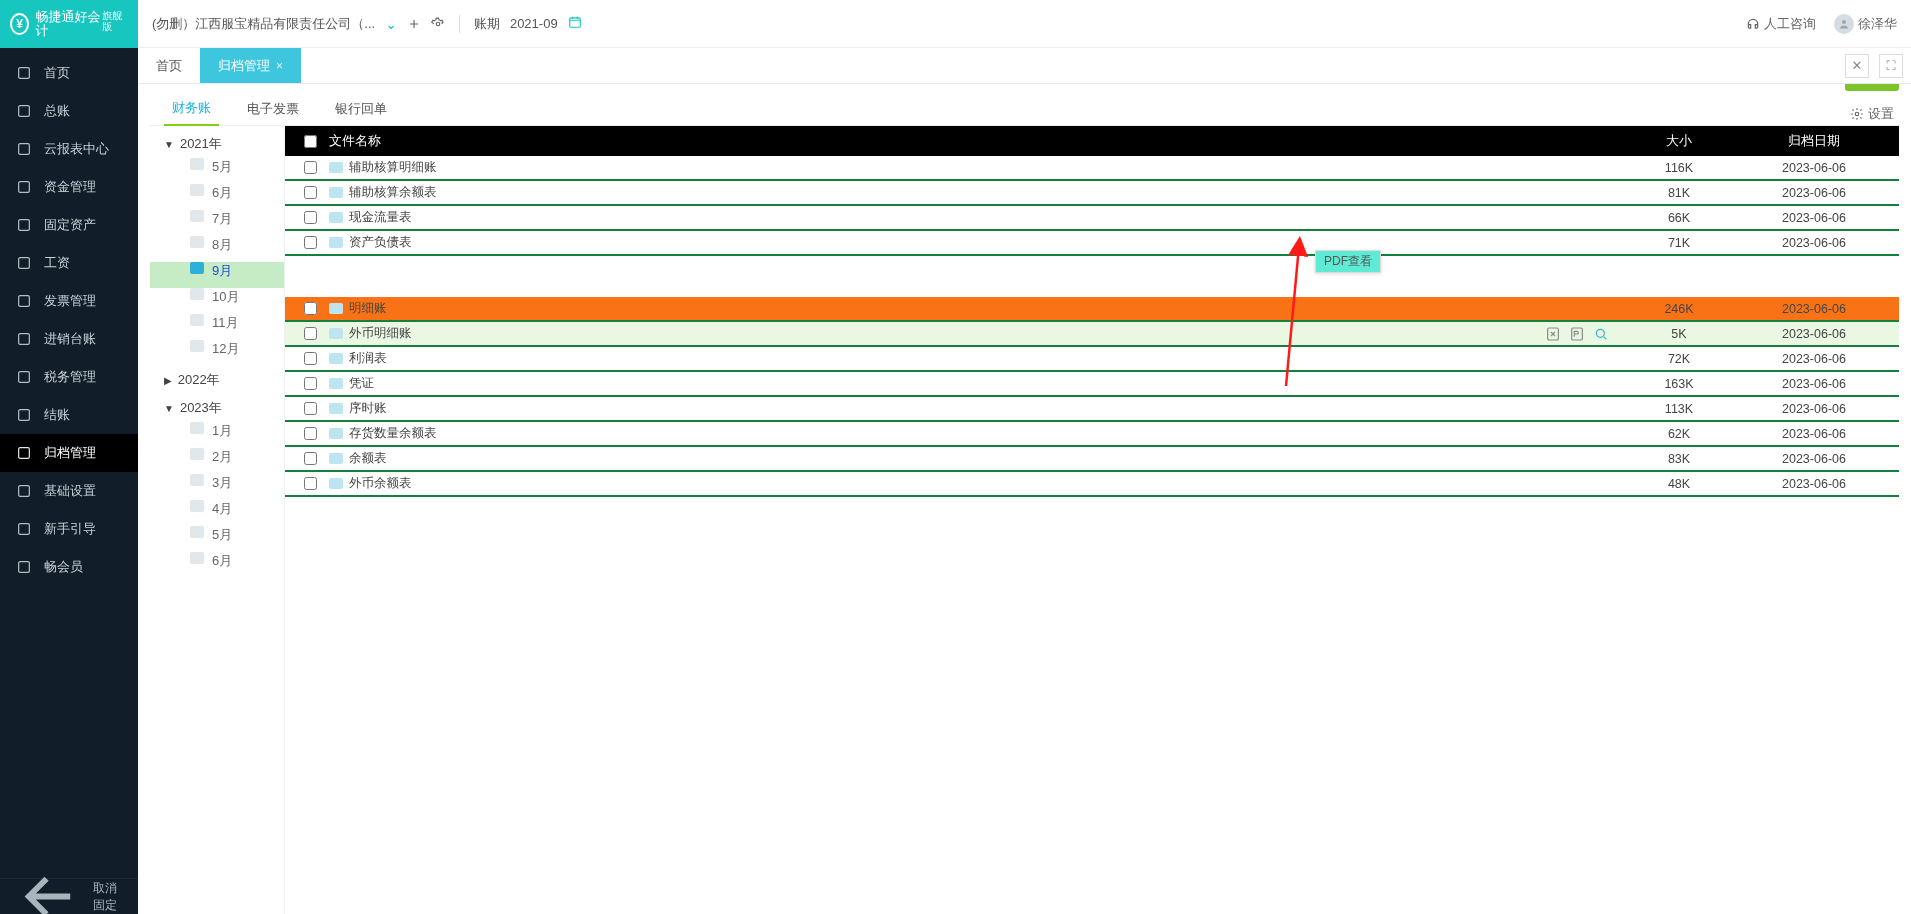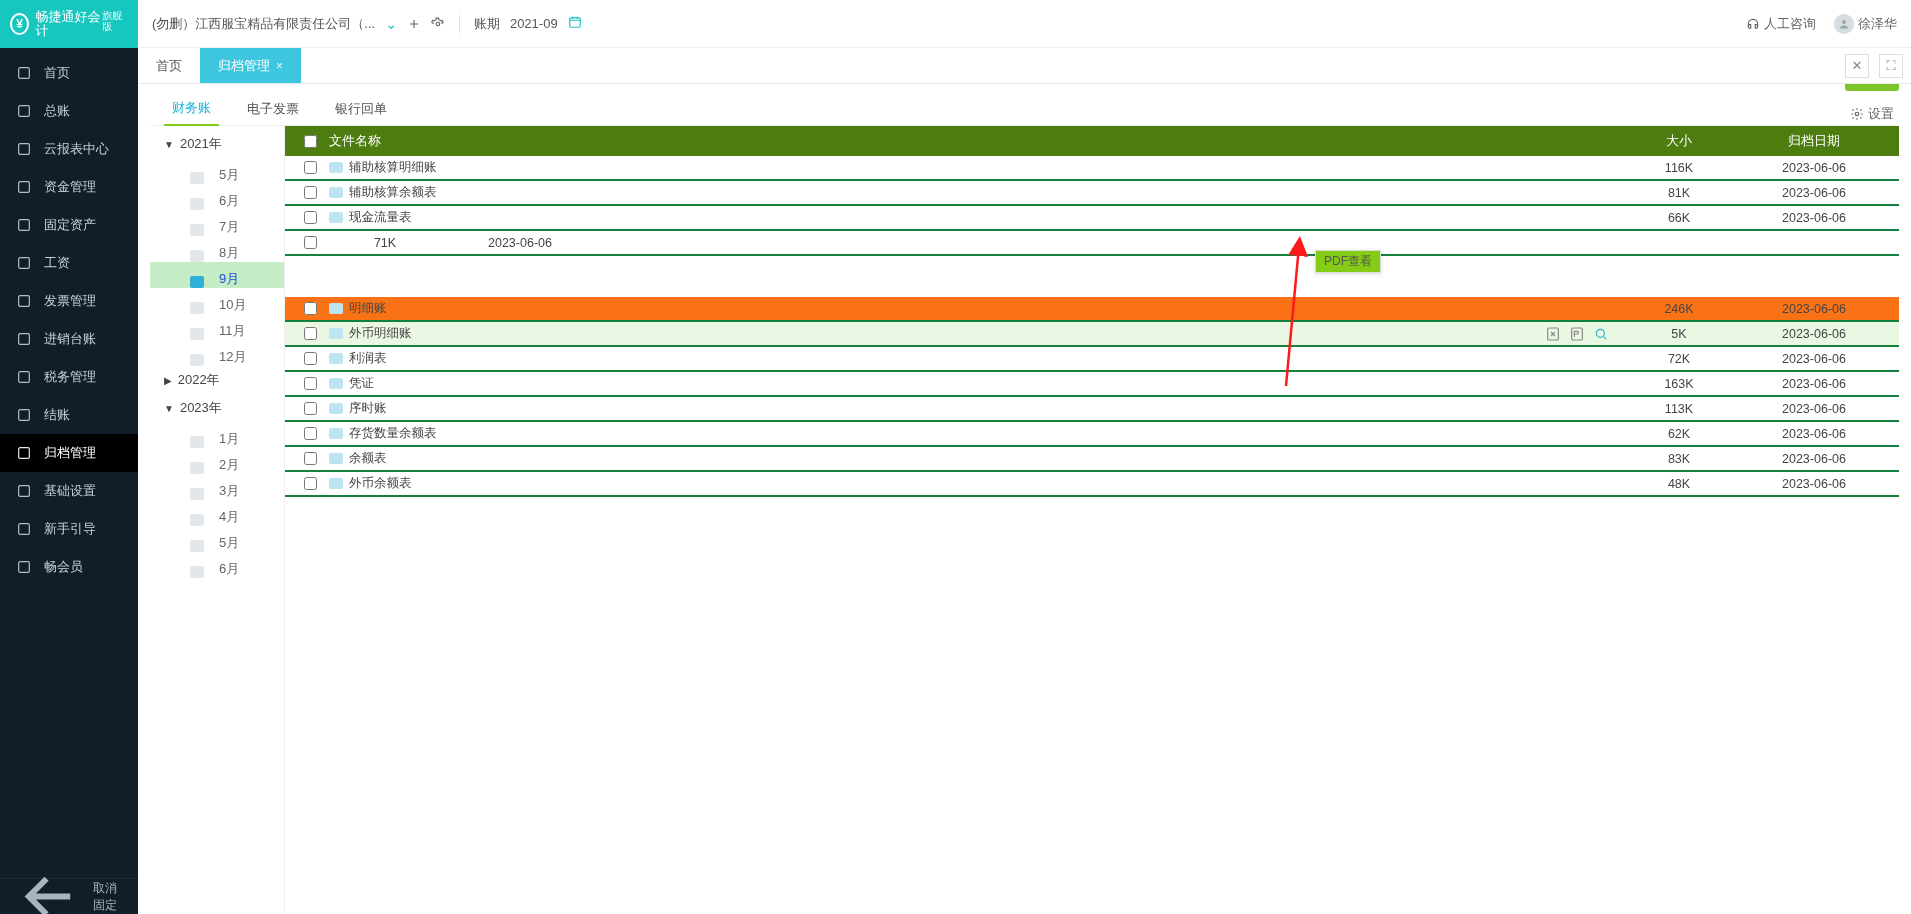--- a/index.html
+++ b/index.html
@@ -80,29 +80,29 @@
   .lnk { display: flex; align-items: center; gap: 4px; cursor: pointer; }
 
   
   .body-split { flex: 1; display: flex; min-height: 0; }
   .tree { width: 135px; border-right: 1px solid #f0f0f0; overflow-y: auto; padding: 4px 0 20px 0; }
   .tree-year {
     display: flex; align-items: center; gap: 6px; height: 28px; padding-left: 14px; cursor: pointer; color: #444;
   }
   .tree-year .caret { font-size: 10px; }
   .tree-month {
-    display: flex; align-items: flex-end; gap: 15px; height: 26px; padding-left: 40px; cursor: pointer; color: #666;
+    display: flex; align-items: flex-start; gap: 8px; height: 26px; padding-left: 40px; cursor: pointer; color: #666;
   }
   .tree-month .foldicon { width: 14px; height: 12px; background: #e2e7eb; border-radius: 2px; }
   .tree-month.active { background: #c5ecc5; color: #1d4ed8; }
   .tree-month.active .foldicon { background: #2eb0d8; }
 
   .table-wrap { flex: 1; display: flex; flex-direction: column; min-width: 0; overflow: hidden; position: relative; }
   .thead {
-    background: #4d7c0f; color: #fff; height: 30px; display: flex; align-items: center; padding: 0 10px;
+    background: #000000; color: #fff; height: 30px; display: flex; align-items: center; padding: 0 10px;
     font-size: 13px;
   }
   .col-chk { width: 30px; display: flex; align-items: center; justify-content: center; }
   .col-name { flex: 1; display: flex; align-items: center; gap: 8px; padding-left: 4px; }
   .col-size { width: 120px; text-align: center; }
   .col-date { width: 150px; text-align: center; }
   .rows { overflow-y: auto; }
   .row {
     height: 25px; display: flex; align-items: center; padding: 0 10px; border-bottom: 2px solid #15803d;
     font-size: 12.5px; color: #444;
@@ -112,21 +112,21 @@
   .row.selected { background: #f97316; margin-top: 41px; }
   .row.hover { background: #eaf7e3; }
   .row .actions { margin-left: auto; margin-right: 10px; display: flex; gap: 8px; color: #8a8a8a; }
   .row .actions svg { cursor: pointer; }
   .row .actions .pdf-view { color: #2fb5ce; }
   input[type=checkbox] { width: 13px; height: 13px; cursor: pointer; accent-color: #2fb5ce; }
 
   
   .tooltip {
     position: absolute; top: 124px; left: 1030px;
-    background: #84cc16; border: 1px solid #ddd; padding: 2px 8px; font-size: 12px; color: #555;
+    background: #5eead4; border: 1px solid #ddd; padding: 2px 8px; font-size: 12px; color: #555;
     box-shadow: 0 1px 4px rgba(0,0,0,.15); white-space: nowrap; z-index: 5;
   }
 
   
   .arrow-annot {
     position: absolute; top: 110px; left: 996px; z-index: 4; pointer-events: none;
   }
 </style>
 </head>
 <body>
@@ -429,20 +429,24 @@
                 <span class="foldicon2"></span>
                 <span>现金流量表</span>
               </span>
               <span class="col-size">66K</span>
               <span class="col-date">2023-06-06</span>
             </div>
             <div class="row">
               <span class="col-chk">
                 <input type="checkbox" style="">
               </span>
+              <span class="col-name fname">
+                <span class="foldicon2"></span>
+                <span>资产负债表</span>
+              </span>
               <span class="col-size">71K</span>
               <span class="col-date">2023-06-06</span>
             </div>
             <div class="row selected">
               <span class="col-chk">
                 <input type="checkbox" style="">
               </span>
               <span class="col-name fname">
                 <span class="foldicon2"></span>
                 <span>明细账</span>

